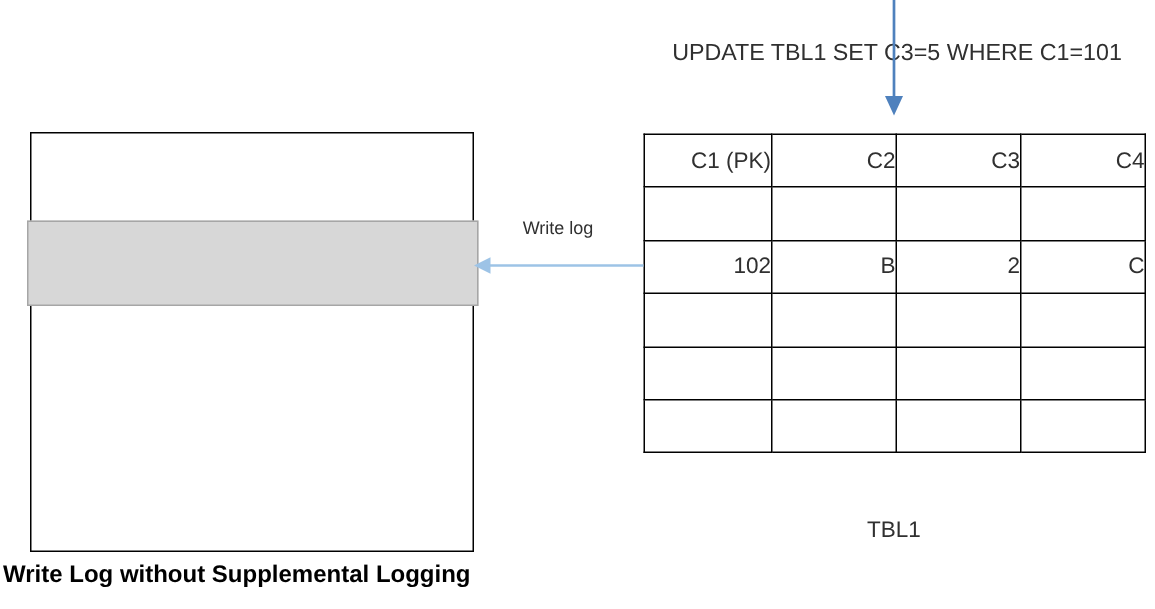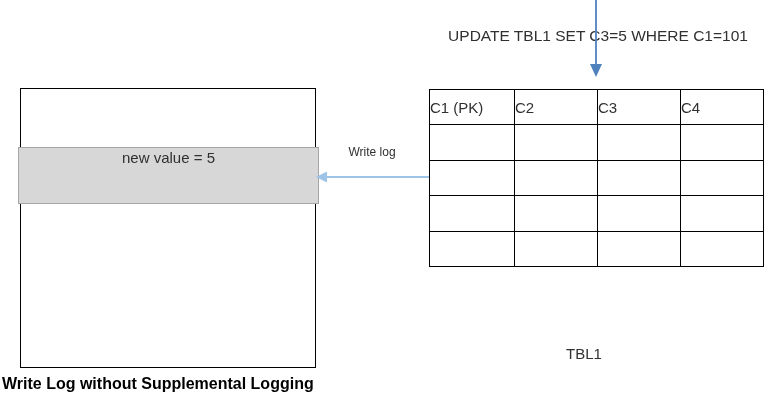--- a/index.html
+++ b/index.html
@@ -38,32 +38,32 @@
   }
   .dbtable {
     position: absolute;
     left: 429px;
     top: 89px;
     border-collapse: collapse;
     table-layout: fixed;
   }
   .dbtable td {
     border: 1.5px solid var(--line-black);
-    text-align: left;
+    text-align: right;
     vertical-align: middle;
     font-size: 15px;
     color: var(--text-dark);
     overflow: hidden;
     white-space: nowrap;
   }
   .dbtable tr { height: 35.4px; }
   .dbtable td.changed { color: var(--changed-value-red); }
   .tbl-label {
     position: absolute;
-    left: 584px;
+    left: 596px;
     top: 345px;
     transform: translateX(-50%);
     font-size: 15px;
     color: var(--text-dark);
   }
   .redo-box {
     position: absolute;
     left: 20px;
     top: 88px;
     width: 296px;
@@ -135,20 +135,26 @@
         <td>C3</td>
         <td>C4</td>
       </tr>
       <tr>
         <td></td>
         <td></td>
         <td></td>
         <td></td>
       </tr>
       <tr>
+        <td>102</td>
+        <td>B</td>
+        <td>2</td>
+        <td>C</td>
+      </tr>
+      <tr>
         <td></td>
         <td></td>
         <td></td>
         <td></td>
       </tr>
       <tr>
         <td></td>
         <td></td>
         <td></td>
         <td></td>
@@ -160,21 +166,20 @@
         <td></td>
       </tr>
     </tbody>
   </table>
 
   <div class="tbl-label">TBL1</div>
 
   <div class="redo-box"></div>
 
   <div class="log-band">
-    <div>new value = 5</div>
   </div>
 
   <div class="write-log-label">Write log</div>
 
   <svg class="h-arrow" width="116" height="14">
     <line x1="114" y1="7" x2="10" y2="7" stroke="var(--arrow-light-blue)" stroke-width="1.8"></line>
     <polygon points="12,1.5 12,12.5 1,7" fill="var(--arrow-light-blue)"></polygon>
   </svg>
 
   <div class="caption">Write Log without Supplemental Logging</div>

